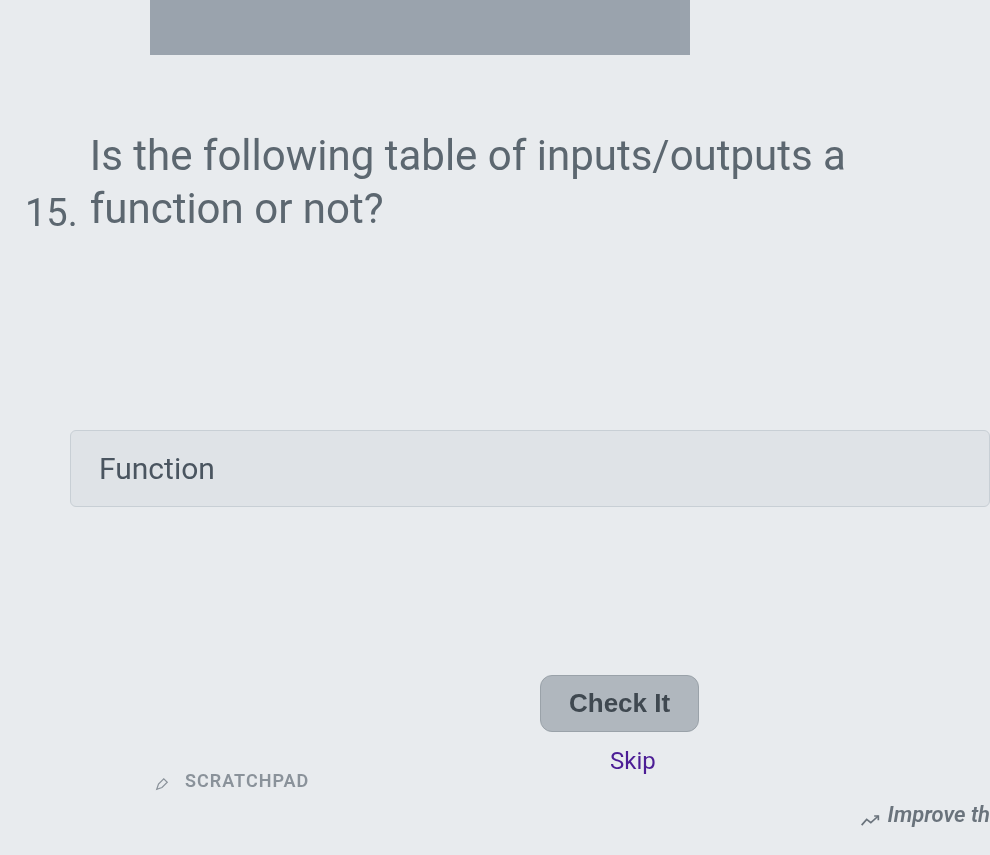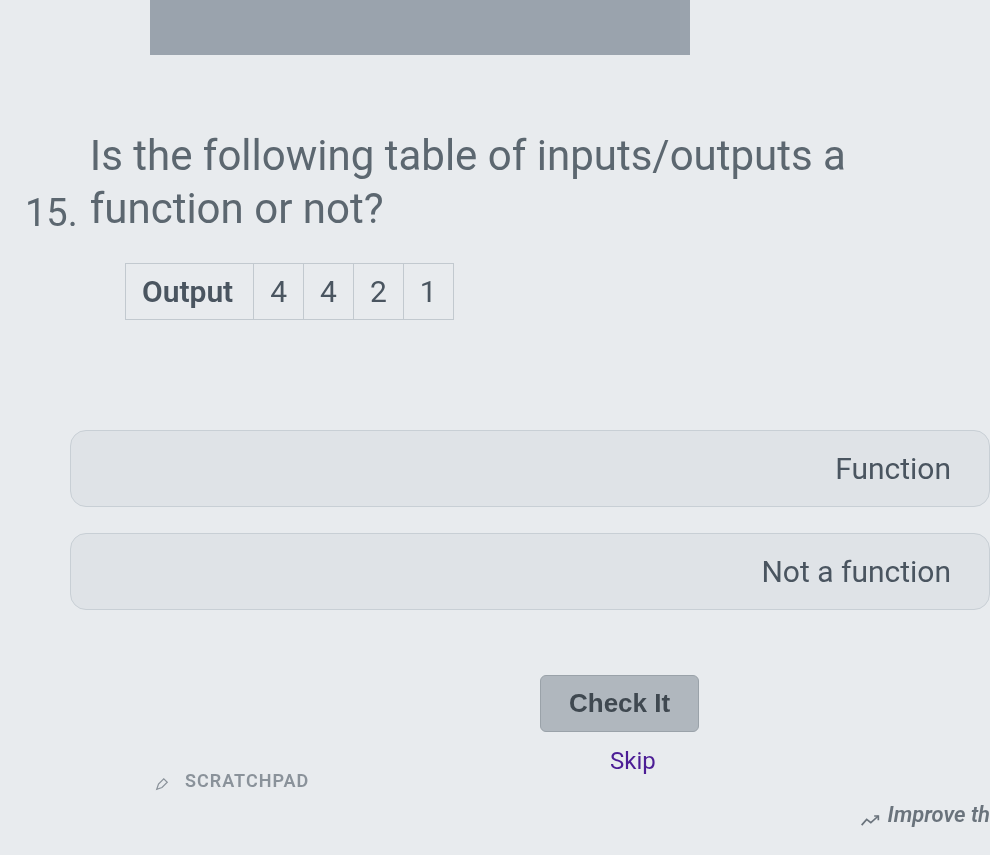--- a/index.html
+++ b/index.html
@@ -56,41 +56,40 @@
   }
   .answers {
     position: absolute;
     top: 430px;
     left: 70px;
     right: 0;
   }
   .answer-option {
     background: #dfe3e7;
     border: 1px solid #c8cfd5;
-    border-radius: 16px;
-    padding: 20px 38px;
+    border-radius: 6px;
+    padding: 20px 28px;
     font-size: 30px;
     color: #4a5560;
     margin-bottom: 26px;
     cursor: pointer;
-    text-align: right;
   }
   .bottom-bar {
     position: absolute;
     bottom: 30px;
     left: 0; right: 0;
     height: 150px;
   }
   .check-btn {
     position: absolute;
     left: 540px;
     top: 0;
     background: #b0b7be;
     border: 1px solid #9aa2a9;
-    border-radius: 6px;
+    border-radius: 12px;
     padding: 12px 28px;
     font-size: 26px;
     font-weight: 600;
     color: #3f4850;
     cursor: pointer;
   }
   .skip-link {
     position: absolute;
     left: 610px;
     top: 72px;
@@ -138,37 +137,27 @@
 <div class="top-strip"></div>
 
 <div class="question-block">
   <div class="q-row">
     <span class="q-num">15.</span>
     <span class="q-text">Is the following table of inputs/outputs a function or not?</span>
   </div>
 
   <table class="io-table">
     <tbody>
-    <tr>
-      <th>Output</th>
-      <td>4</td>
-      <td>4</td>
-      <td>2</td>
-      <td>1</td>
-    </tr>
   </tbody>
     </table>
 </div>
 
 <div class="answers">
   <div class="answer-option">
     <span>Function</span>
-  </div>
-  <div class="answer-option">
-    <span>Not a function</span>
   </div>
 </div>
 
 <div class="bottom-bar">
   <button class="check-btn">Check It</button>
   <div class="skip-link">Skip</div>
   <div class="scratchpad">
     <span class="scratch-icon">
       <svg viewBox="0 0 16 16" width="14" height="14">
           <path d="M2 14 L4 8 L10 2 L14 6 L8 12 L2 14 Z" fill="none" stroke="#8a929a" stroke-width="1.4"></path>

